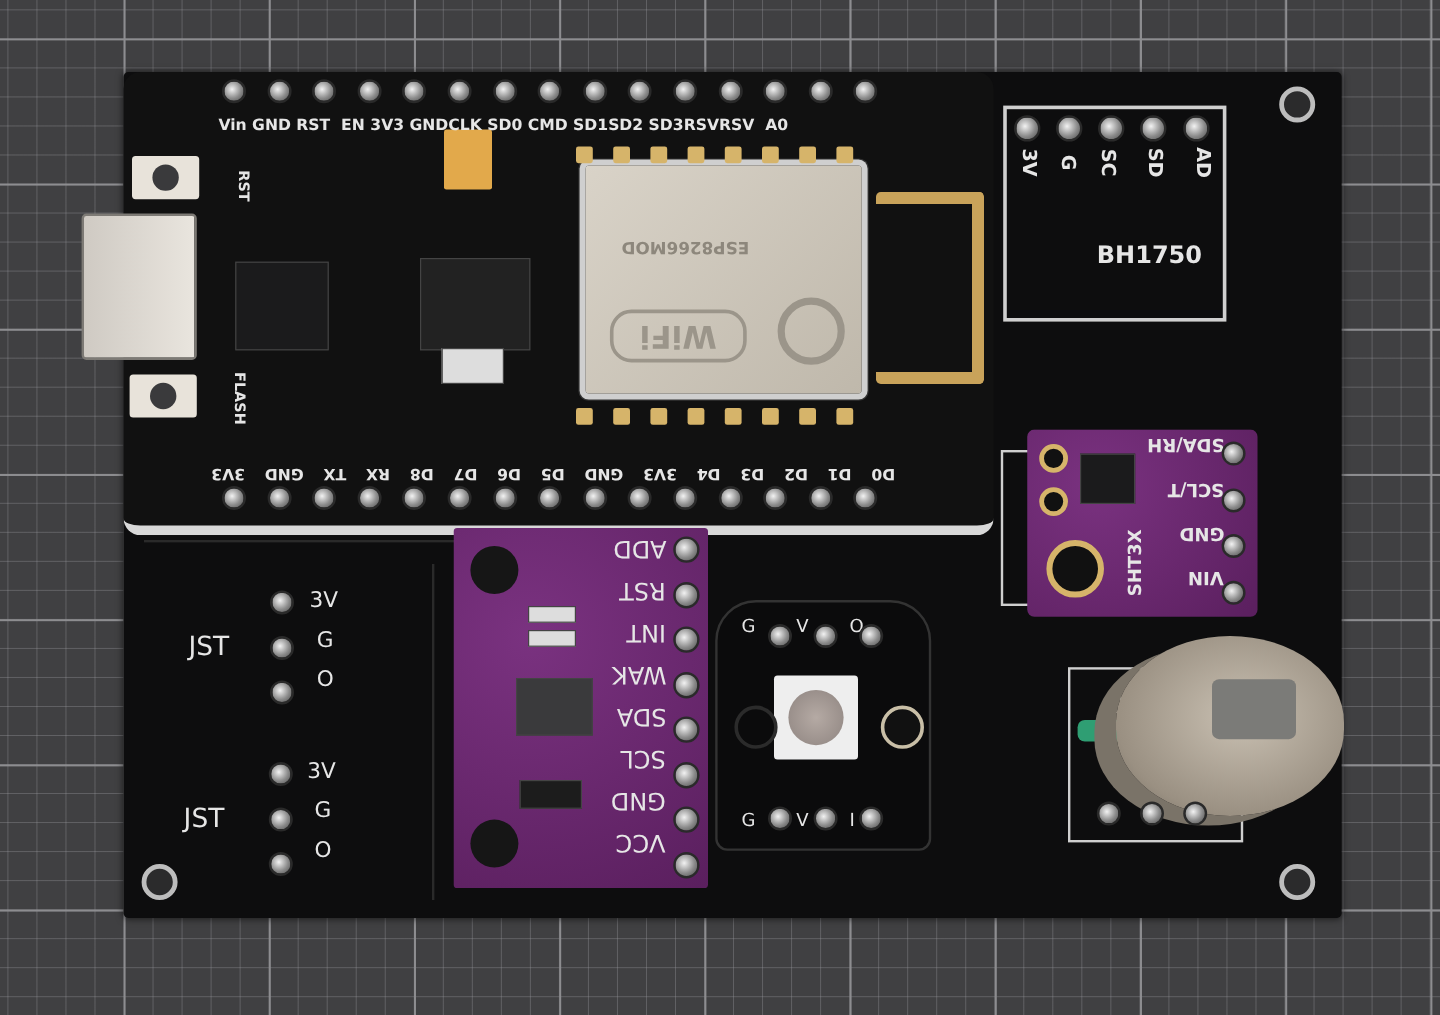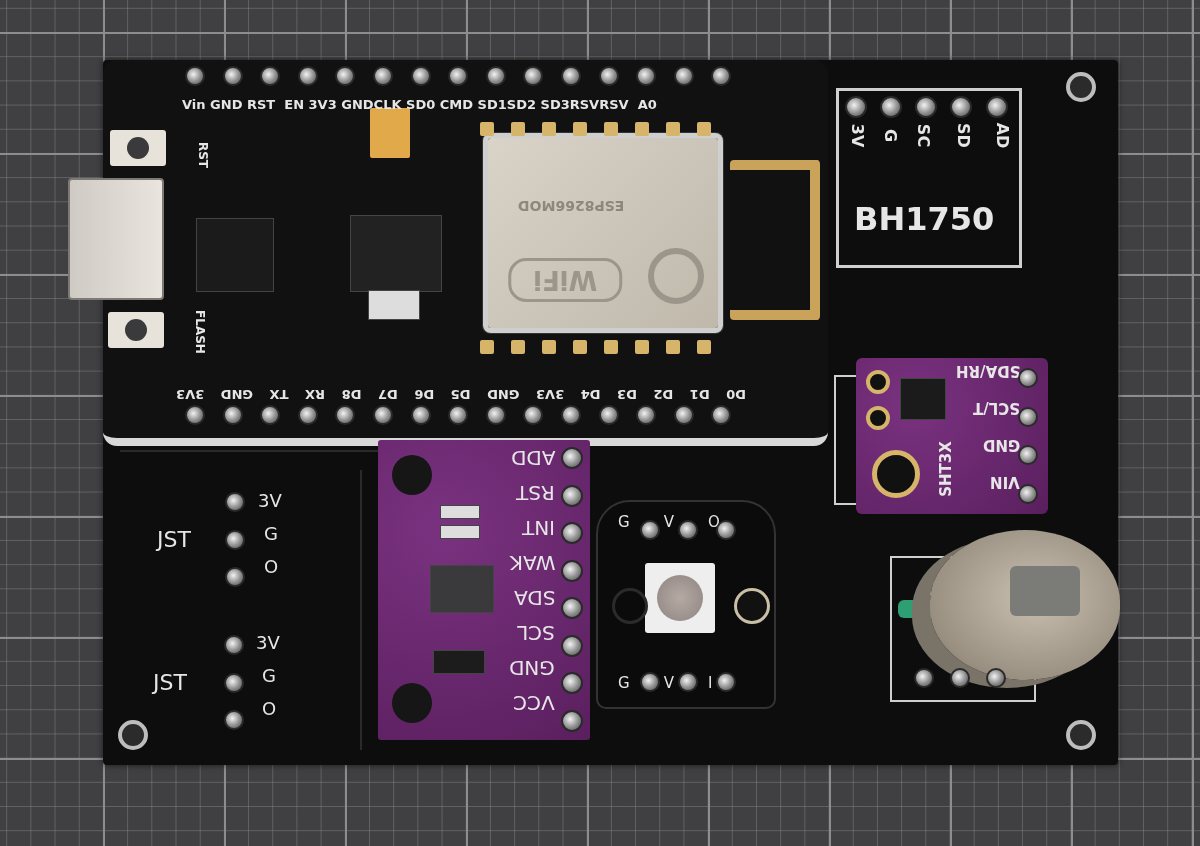--- a/index.html
+++ b/index.html
@@ -178,21 +178,21 @@
     <div class="pad" style="left: 950px; top: 96px; width: 22px; height: 22px;"></div>
     <div class="pad" style="left: 986px; top: 96px; width: 22px; height: 22px;"></div>
   </div>
 <div style="position:absolute;left:846px;top:126px;width:170px;display:flex;justify-content:space-between">
   <span class="silk" style="position:static;font-size:16px;transform:rotate(90deg)">3V</span>
   <span class="silk" style="position:static;font-size:16px;transform:rotate(90deg)">G</span>
   <span class="silk" style="position:static;font-size:16px;transform:rotate(90deg)">SC</span>
   <span class="silk" style="position:static;font-size:16px;transform:rotate(90deg)">SD</span>
   <span class="silk" style="position:static;font-size:16px;transform:rotate(90deg)">AD</span>
 </div>
-<div class="silk" style="left:854px;top:200px;font-size:32px">BH1750</div>
+<div class="silk" style="left:914px;top:200px;font-size:20px">BH1750</div>
 
 <div class="box" style="left:834px;top:375px;width:40px;height:130px;border-width:2px"></div>
 <div class="purple" style="left:856px;top:358px;width:192px;height:156px;border-radius:6px"></div>
 <div class="ic" style="left:900px;top:378px;width:44px;height:40px"></div>
 <div style="position:absolute;left:872px;top:450px;width:48px;height:48px;border-radius:50%;background:#111;border:5px solid #d6b46a;box-sizing:border-box"></div>
 <div style="position:absolute;left:866px;top:370px;width:16px;height:16px;border-radius:50%;border:4px solid #d6b46a;background:#111"></div>
 <div style="position:absolute;left:866px;top:406px;width:16px;height:16px;border-radius:50%;border:4px solid #d6b46a;background:#111"></div>
 <div class="silk" style="left:918px;top:460px;font-size:15px;transform:rotate(-90deg)">SHT3X</div>
 <div style="position:absolute;left:950px;top:362px;display:flex;flex-direction:column;gap:19px;align-items:flex-end;width:70px">
   <span class="silk" style="position:static;font-size:15px;transform:rotate(180deg)">SDA/RH</span>

